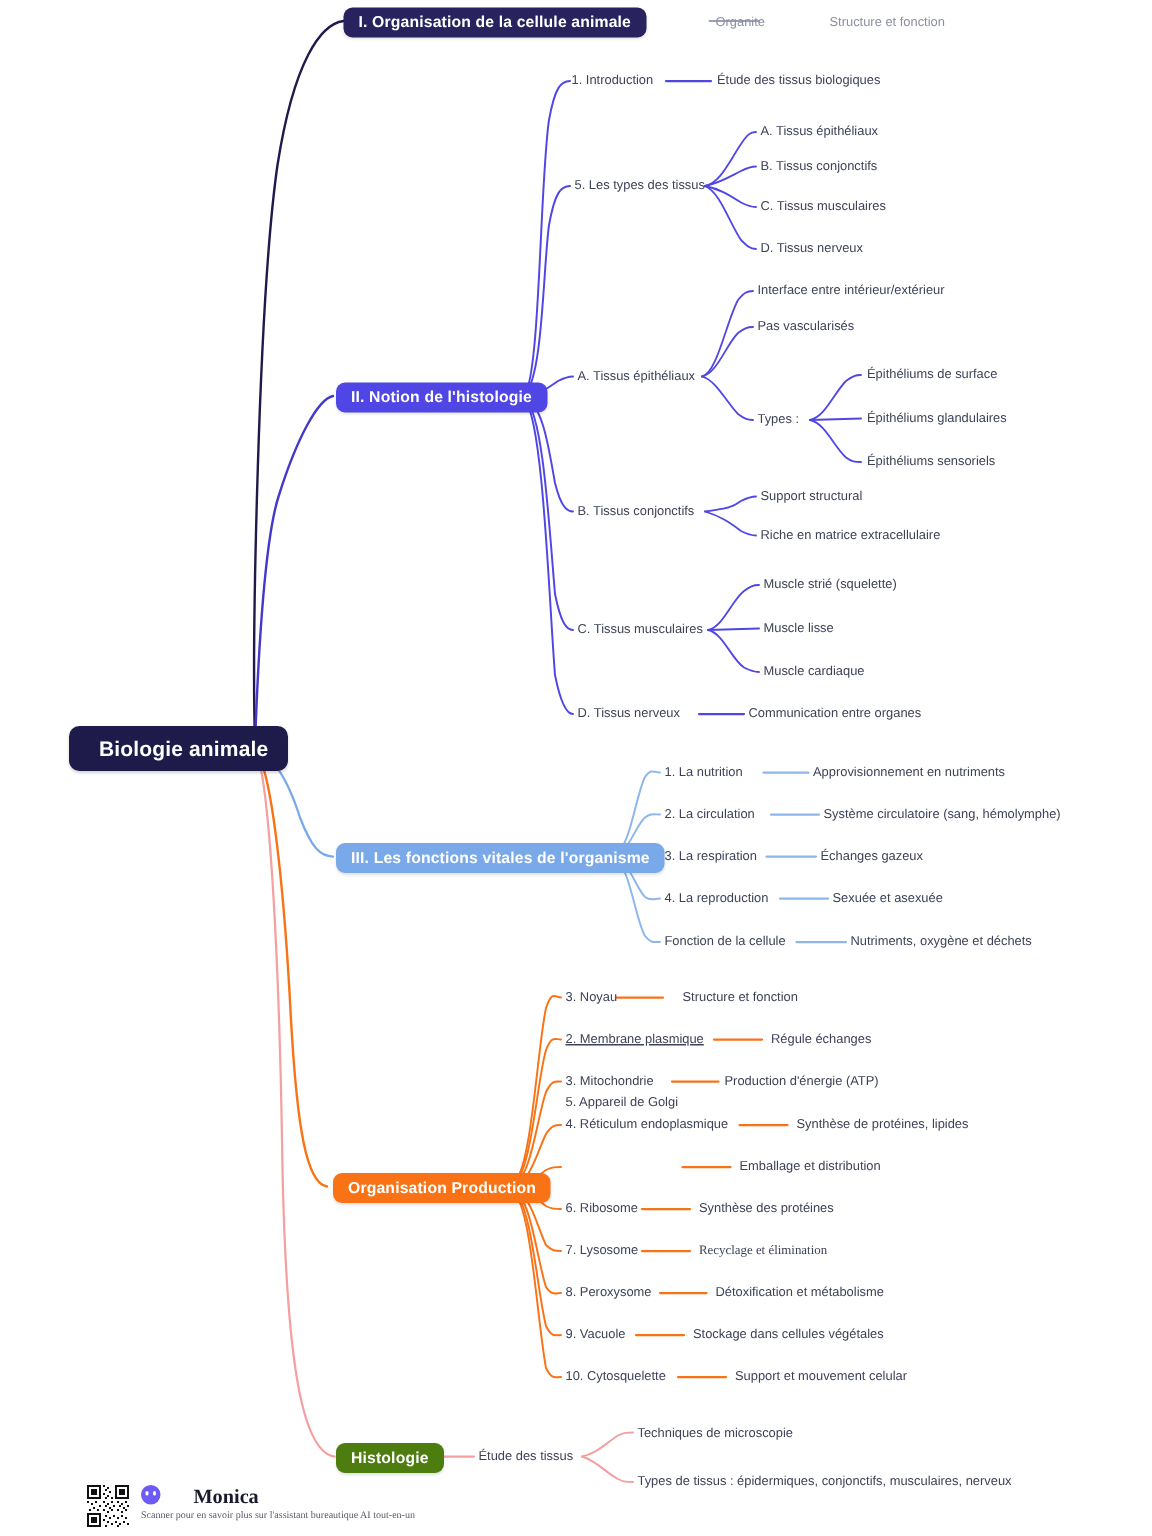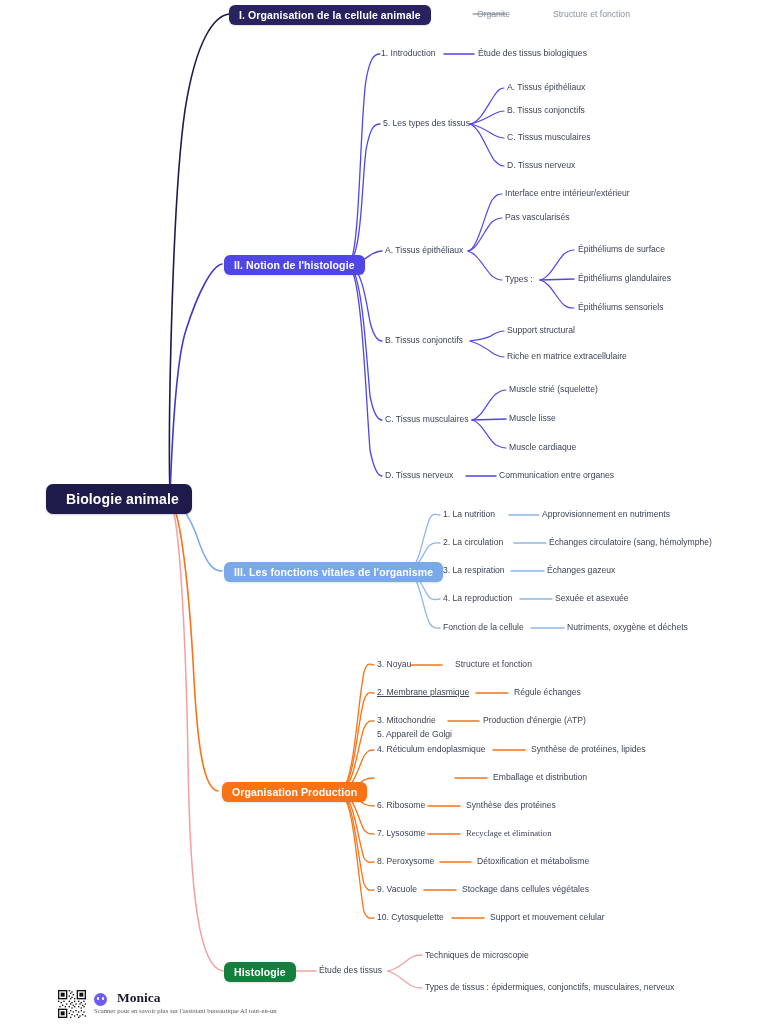--- a/index.html
+++ b/index.html
@@ -22,30 +22,30 @@
   
   .pill{
     border-radius:6px;color:#ffffff;font-weight:700;
     padding:4px 10px;font-size:10.5px;letter-spacing:.1px;
     box-shadow:0 1px 2px rgba(0,0,0,.12);
   }
   .pill.navy{background:#28235e;}
   .pill.indigo{background:#4f46e5;}
   .pill.blue{background:#7aa9e9;}
   .pill.orange{background:#f97316;}
-  .pill.pink{background:#15803d;}
+  .pill.pink{background:#4d7c0f;}
 
   
   .lf{font-size:8.6px;line-height:1.1;color:#3e4257;}
   .lf.g{color:#8b8fa3;margin-left:44px;}
 
   
   .footer{position:absolute;left:58px;top:990px;display:flex;align-items:flex-start;gap:8px;}
   .qr{width:28px;height:28px;flex:0 0 28px;image-rendering:pixelated;}
-  .brandrow{display:flex;align-items:flex-end;gap:10px;}
+  .brandrow{display:flex;align-items:flex-start;gap:22px;}
   .brandmark{width:13px;height:13px;border-radius:50%;background:#6d5bf5;position:relative;display:inline-block;}
   .brandmark::before,.brandmark::after{
     content:"";position:absolute;top:4px;width:2.6px;height:2.6px;border-radius:50%;background:#fff;}
   .brandmark::before{left:2.6px;}
   .brandmark::after{right:2.6px;}
   .brandname{font-family:"Liberation Serif","DejaVu Serif",serif;font-size:13.5px;font-weight:700;color:#1a1a2e;}
   .brandsub{font-family:"Liberation Serif","DejaVu Serif",serif;font-size:6.7px;color:#55596b;margin-top:1px;}
 </style>
 </head>
 <body>
@@ -174,21 +174,21 @@
   <div class="node lf" style="left:509px;top:443px;">Muscle cardiaque</div>
 
   <div class="node lf" style="left:385px;top:471px;">D. Tissus nerveux</div>
   <div class="node lf" style="left:499px;top:471px;">Communication entre organes</div>
 
   <div class="node pill blue" style="left:224px;top:562px;">III. Les fonctions vitales de l'organisme</div>
 
   <div class="node lf" style="left:443px;top:510px;">1. La nutrition</div>
   <div class="node lf" style="left:542px;top:510px;">Approvisionnement en nutriments</div>
   <div class="node lf" style="left:443px;top:538px;">2. La circulation</div>
-  <div class="node lf" style="left:549px;top:538px;">Échanges circulatoire (sang, hémolymphe)</div>
+  <div class="node lf" style="left:549px;top:538px;">Système circulatoire (sang, hémolymphe)</div>
   <div class="node lf" style="left:443px;top:566px;">3. La respiration</div>
   <div class="node lf" style="left:547px;top:566px;">Échanges gazeux</div>
   <div class="node lf" style="left:443px;top:594px;">4. La reproduction</div>
   <div class="node lf" style="left:555px;top:594px;">Sexuée et asexuée</div>
   <div class="node lf" style="left:443px;top:623px;">Fonction de la cellule</div>
   <div class="node lf" style="left:567px;top:623px;">Nutriments, oxygène et déchets</div>
 
   <div class="node pill orange" style="left:222px;top:782px;">Organisation Production</div>
 
   <div class="node lf" style="left:377px;top:660px;">3. Noyau</div>

